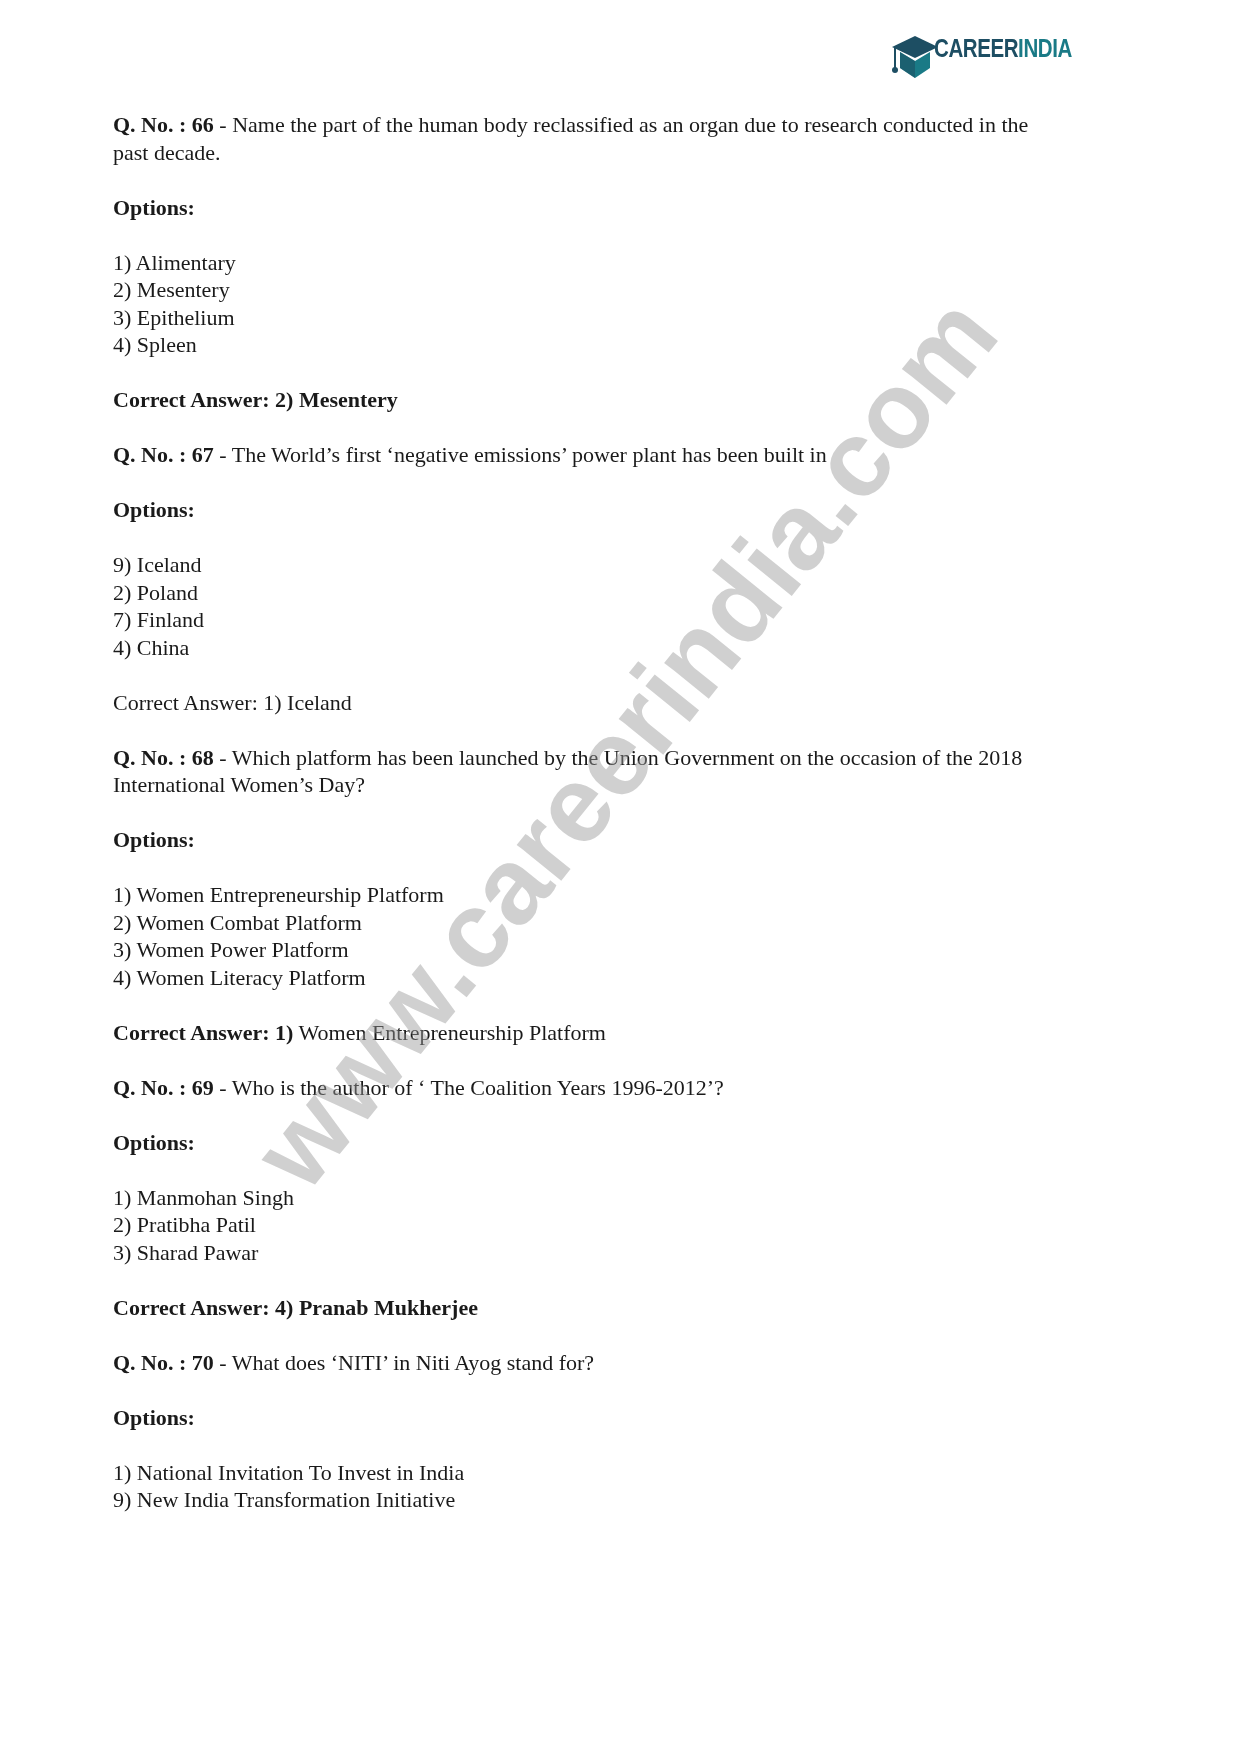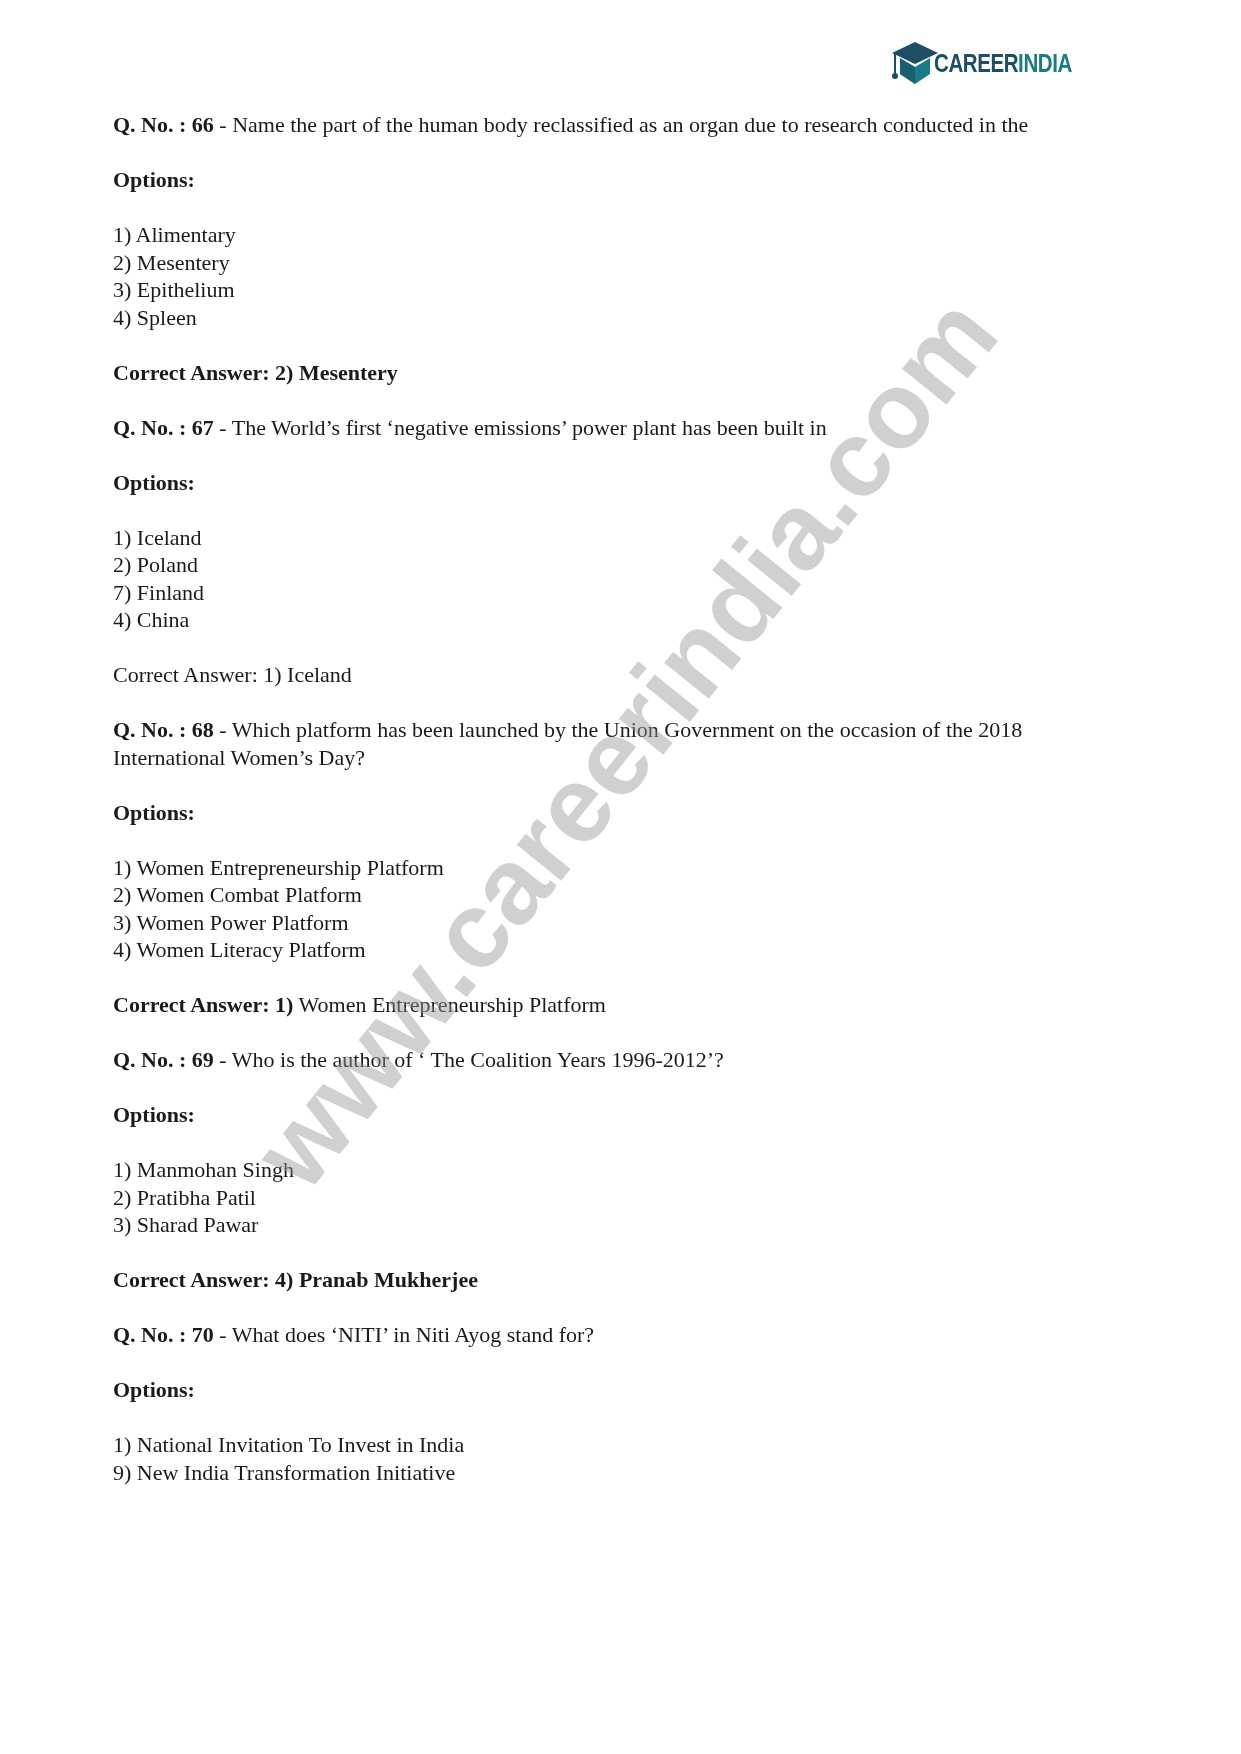--- a/index.html
+++ b/index.html
@@ -1,18 +1,18 @@
 <!DOCTYPE html>
 <html><head>
 <meta charset="utf-8">
 <style>
   html, body { margin:0; padding:0; background:#ffffff; }
   body { width:1241px; height:1754px; position:relative; overflow:hidden;
          font-family:"Liberation Serif", serif; color:#1a1a1a; font-size:22px; }
-  .logo { position:absolute; left:890px; top:40px; height:46px; display:flex; align-items:center; }
+  .logo { position:absolute; left:890px; top:34px; height:46px; display:flex; align-items:flex-start; }
   .logo-text { font-family:"Liberation Sans", sans-serif; font-weight:bold; font-size:25px;
                letter-spacing:-0.5px; transform:scaleX(0.82); transform-origin:left center; margin-left:-6px; }
   .logo-text .c { color:#1d4e63; }
   .logo-text .i { color:#1a7a86; }
   .content { position:absolute; left:113px; top:111px; width:1010px; }
   .line { line-height:27.5px; margin:0; }
   .gap { height:27.5px; }
   b { font-weight:bold; }
   .watermark { position:absolute; left:110px; top:760px; width:900px; text-align:center;
                font-family:"Liberation Sans", sans-serif; font-weight:bold; font-size:108px;
@@ -30,38 +30,39 @@
     <line x1="5" y1="14" x2="5" y2="34" stroke="#1d4e63" stroke-width="2"></line>
     <circle cx="5" cy="36" r="3" fill="#1d4e63"></circle>
   </svg>
   <span class="logo-text"><span class="c">CAREER</span><span class="i">INDIA</span></span>
 </div>
 
 <div class="content">
 
   <div>
     <p class="line"><b>Q. No. : 66</b><span> - Name the part of the human body reclassified as an organ due to research conducted in the</span></p>
+    <p class="line">past decade.</p>
     <div class="gap"></div>
     <p class="line"><b>Options:</b></p>
     <div class="gap"></div>
     <p class="line">1) Alimentary</p>
     <p class="line">2) Mesentery</p>
     <p class="line">3) Epithelium</p>
     <p class="line">4) Spleen</p>
     <div class="gap"></div>
     <p class="line"><b>Correct Answer: 2) Mesentery</b></p>
     <div class="gap"></div>
   </div>
 
   <div>
     <p class="line"><b>Q. No. : 67</b><span> - The World’s first ‘negative emissions’ power plant has been built in</span></p>
     <div class="gap"></div>
     <p class="line"><b>Options:</b></p>
     <div class="gap"></div>
-    <p class="line">1) Iceland</p>
+    <p class="line">9) Iceland</p>
     <p class="line">2) Poland</p>
     <p class="line">7) Finland</p>
     <p class="line">4) China</p>
     <div class="gap"></div>
     <p class="line">Correct Answer: 1) Iceland</p>
     <div class="gap"></div>
   </div>
 
   <div>
     <p class="line"><b>Q. No. : 68</b><span> - Which platform has been launched by the Union Government on the occasion of the 2018</span></p>

